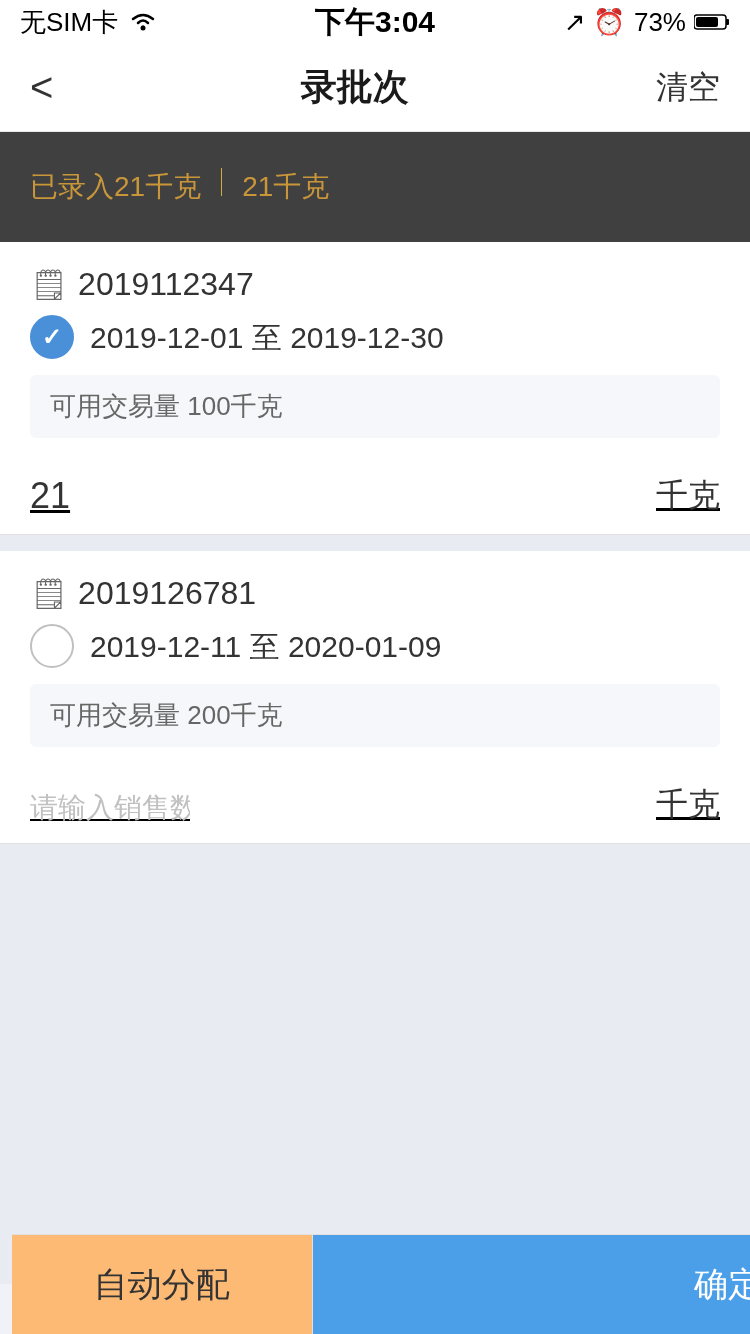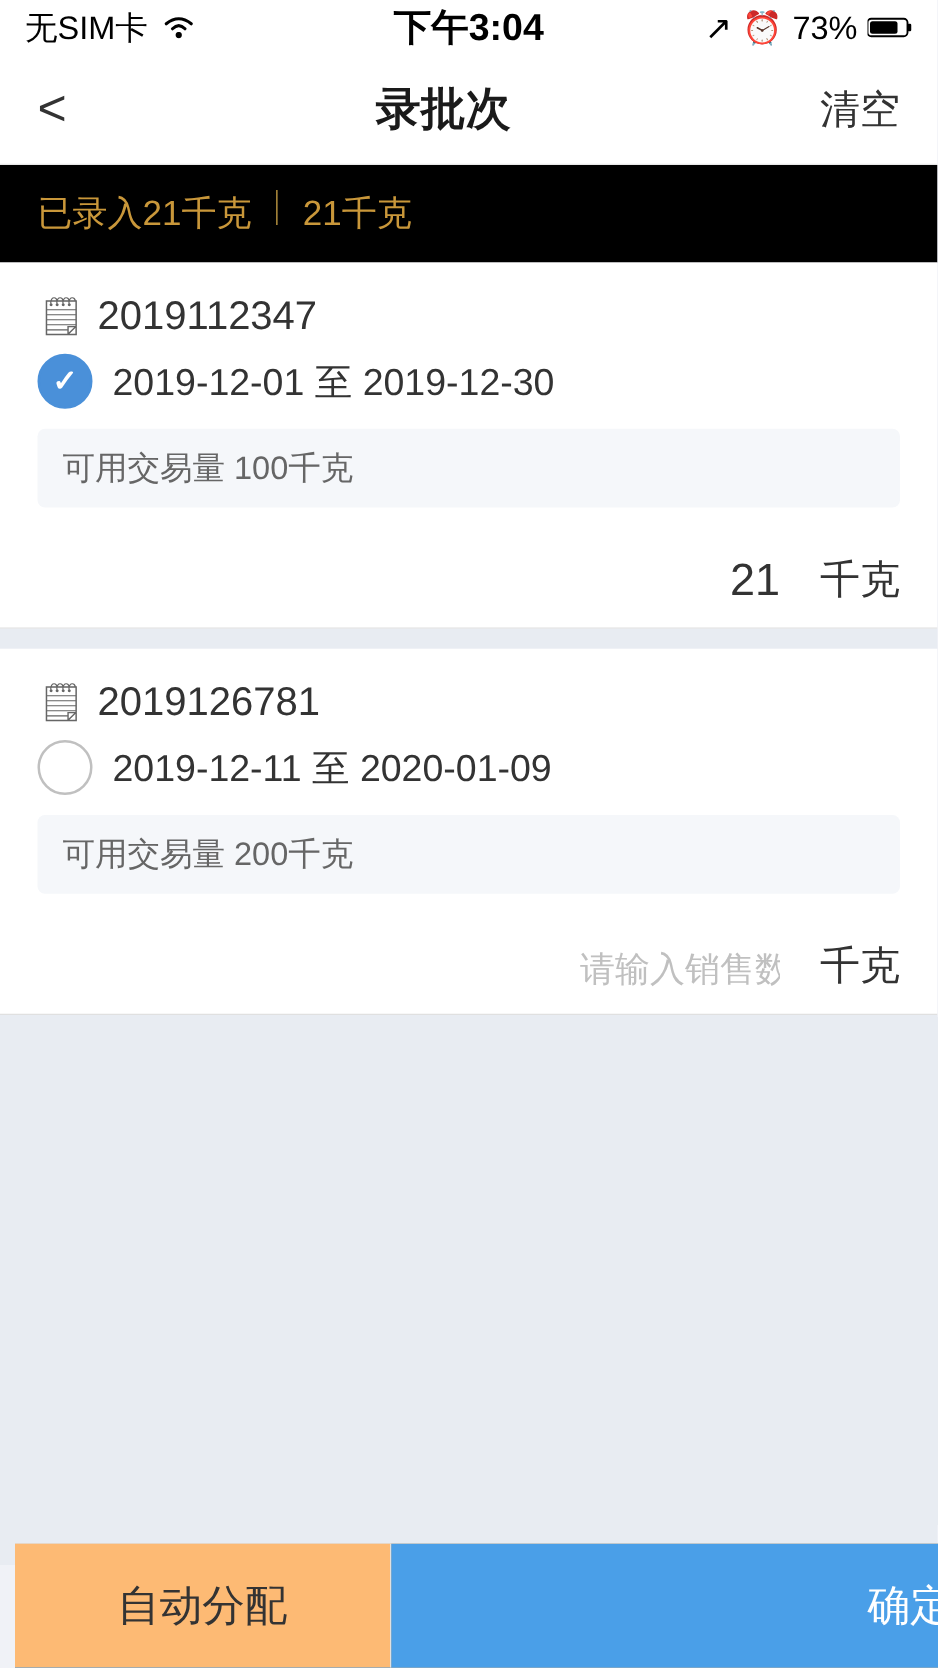--- a/index.html
+++ b/index.html
@@ -69,22 +69,22 @@
       color: #1a1a1a;
     }
     .nav-action {
       font-size: 32px;
       color: #333;
     }
 
     
     .summary-banner {
       width: 750px;
-      background: #000000;
-      padding: 20px 30px;
+      background: #404040;
+      padding: 36px 30px;
       display: flex;
       align-items: flex-start;
       gap: 20px;
     }
     .summary-recorded {
       font-size: 28px;
       color: #c9973a;
     }
     .summary-divider {
       width: 1px;
@@ -160,24 +160,25 @@
     }
     .batch-qty-label {
       font-size: 26px;
       color: #666;
     }
 
     
     .input-row {
       display: flex;
       align-items: center;
-      justify-content: flex-end;
+      justify-content: space-between;
       gap: 32px;
       padding: 16px 30px;
       border-bottom: 1px solid #e0e0e0;
+      text-decoration: underline;
     }
     .qty-input {
       font-size: 36px;
       color: #333;
       border: none;
       background: transparent;
       text-align: right;
       outline: none;
       width: 160px;
     }

